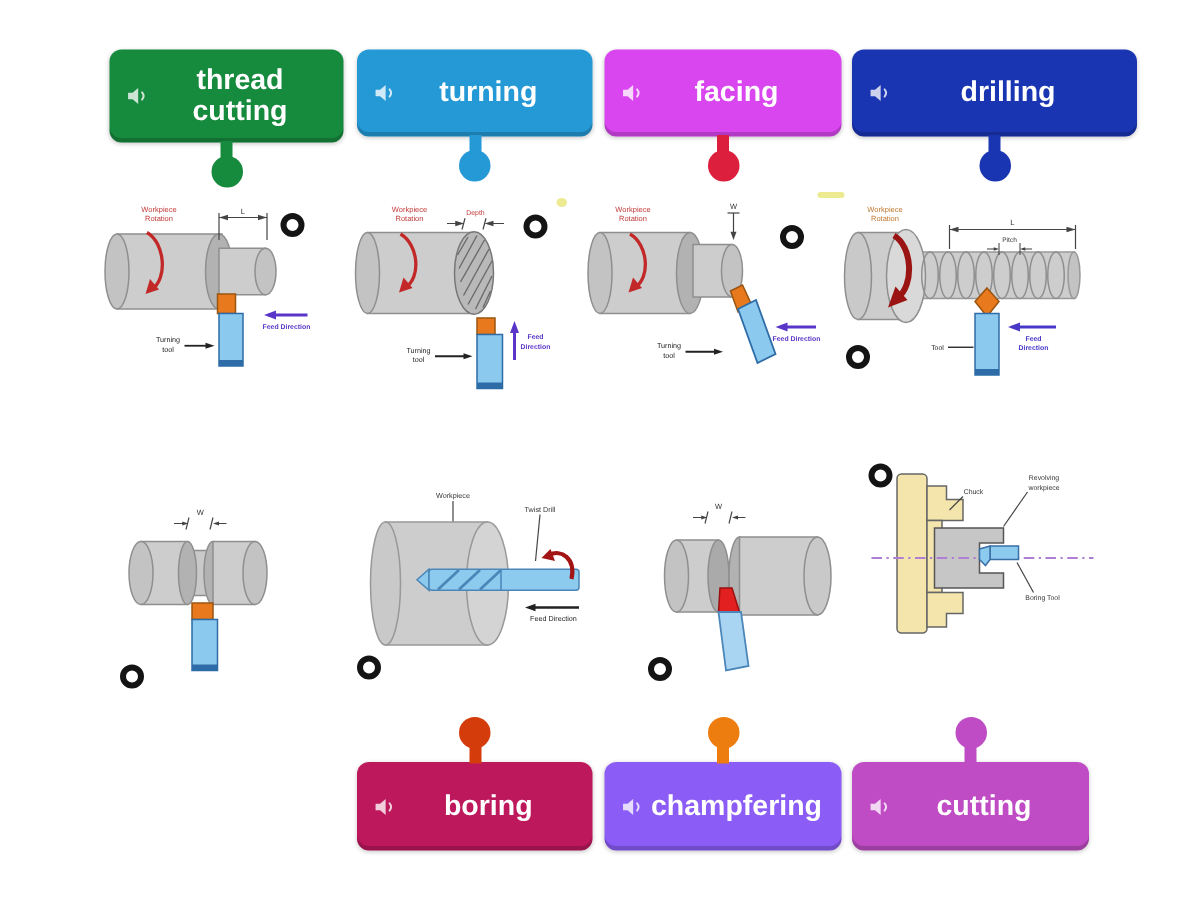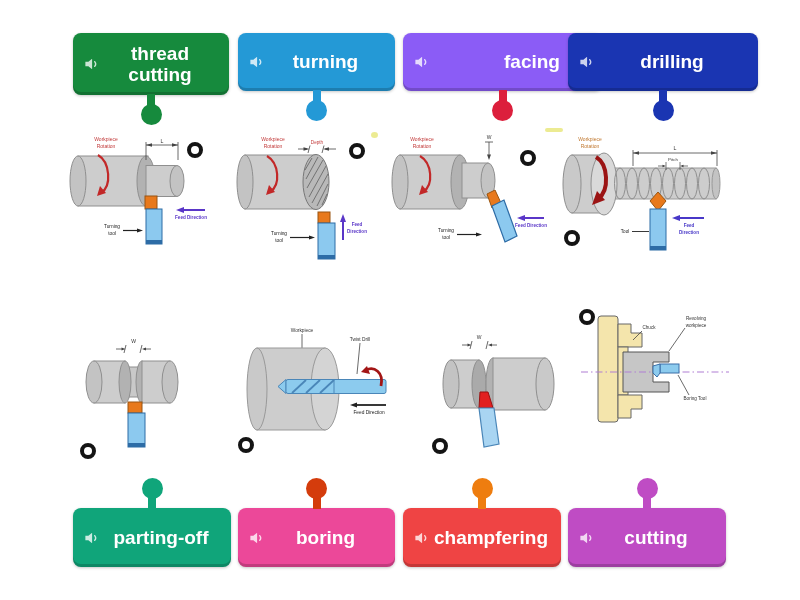--- a/index.html
+++ b/index.html
@@ -41,61 +41,52 @@
   <div class="card top" style="left: 238px; top: 33px; width: 157px; height: 58px; background: rgb(36, 153, 214);">
     <svg class="spk" viewBox="0 0 24 24">
       <path class="body" d="M3 9.2v5.6h3.8l4.7 3.9V5.3L6.8 9.2H3z"></path>
         <path class="wave" d="M14.8 9a4.6 4.6 0 0 1 0 6"></path>
       </svg>
     <div class="lbl">turning</div>
     <div class="stem" style="background: rgb(36, 153, 214);"></div>
     <div class="dot" style="background: rgb(36, 153, 214);"></div>
   </div>
 
-  <div class="card top" style="left: 403px; top: 33px; width: 158px; height: 58px; background: #8b5cf6; padding-left: 41px;">
+  <div class="card top" style="left: 403px; top: 33px; width: 158px; height: 58px; background: #d946ef;">
     <svg class="spk" viewBox="0 0 24 24">
       <path class="body" d="M3 9.2v5.6h3.8l4.7 3.9V5.3L6.8 9.2H3z"></path>
         <path class="wave" d="M14.8 9a4.6 4.6 0 0 1 0 6"></path>
       </svg>
     <div class="lbl">facing</div>
     <div class="stem" style="background: rgb(220, 31, 60);"></div>
     <div class="dot" style="background: rgb(220, 31, 60);"></div>
   </div>
 
   <div class="card top" style="left: 568px; top: 33px; width: 190px; height: 58px; background: rgb(26, 53, 178);">
     <svg class="spk" viewBox="0 0 24 24">
       <path class="body" d="M3 9.2v5.6h3.8l4.7 3.9V5.3L6.8 9.2H3z"></path>
         <path class="wave" d="M14.8 9a4.6 4.6 0 0 1 0 6"></path>
       </svg>
     <div class="lbl">drilling</div>
     <div class="stem" style="background: rgb(26, 53, 178);"></div>
     <div class="dot" style="background: rgb(26, 53, 178);"></div>
   </div>
 
-  <div class="card bot" style="left: 73px; top: 508px; width: 158px; height: 59px; background: rgb(16, 165, 122);">
-    <svg class="spk" viewBox="0 0 24 24">
-      <path class="body" d="M3 9.2v5.6h3.8l4.7 3.9V5.3L6.8 9.2H3z"></path>
-        <path class="wave" d="M14.8 9a4.6 4.6 0 0 1 0 6"></path>
-      </svg>
-    <div class="lbl">parting-off</div>
-    <div class="stem" style="background: rgb(16, 165, 122);"></div>
-    <div class="dot" style="background: rgb(16, 165, 122);"></div>
-  </div>
-
-  <div class="card bot" style="left: 238px; top: 508px; width: 157px; height: 59px; background: #ec4899;">
+
+  <div class="card bot" style="left: 238px; top: 508px; width: 157px; height: 59px; background: #be185d;">
     <svg class="spk" viewBox="0 0 24 24">
       <path class="body" d="M3 9.2v5.6h3.8l4.7 3.9V5.3L6.8 9.2H3z"></path>
         <path class="wave" d="M14.8 9a4.6 4.6 0 0 1 0 6"></path>
       </svg>
     <div class="lbl">boring</div>
     <div class="stem" style="background: rgb(212, 60, 12);"></div>
     <div class="dot" style="background: rgb(212, 60, 12);"></div>
   </div>
 
-  <div class="card bot" style="left: 403px; top: 508px; width: 158px; height: 59px; background: #ef4444;">
+  <div class="card bot" style="left: 403px; top: 508px; width: 158px; height: 59px; background: #8b5cf6;">
     <svg class="spk" viewBox="0 0 24 24">
       <path class="body" d="M3 9.2v5.6h3.8l4.7 3.9V5.3L6.8 9.2H3z"></path>
         <path class="wave" d="M14.8 9a4.6 4.6 0 0 1 0 6"></path>
       </svg>
     <div class="lbl">champfering</div>
     <div class="stem" style="background: rgb(238, 125, 15);"></div>
     <div class="dot" style="background: rgb(238, 125, 15);"></div>
   </div>
 
   <div class="card bot" style="left: 568px; top: 508px; width: 158px; height: 59px; background: rgb(191, 76, 196);">

